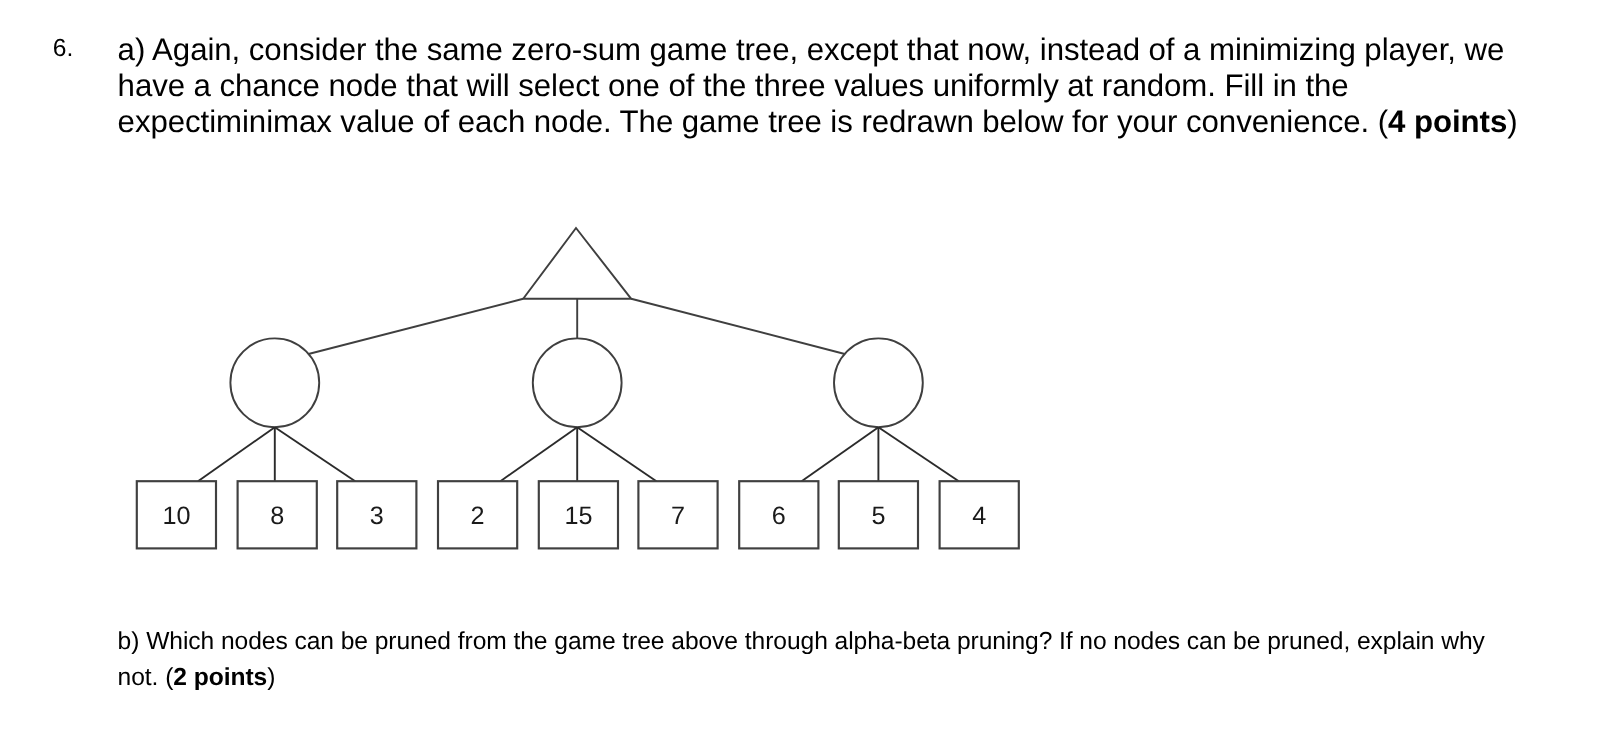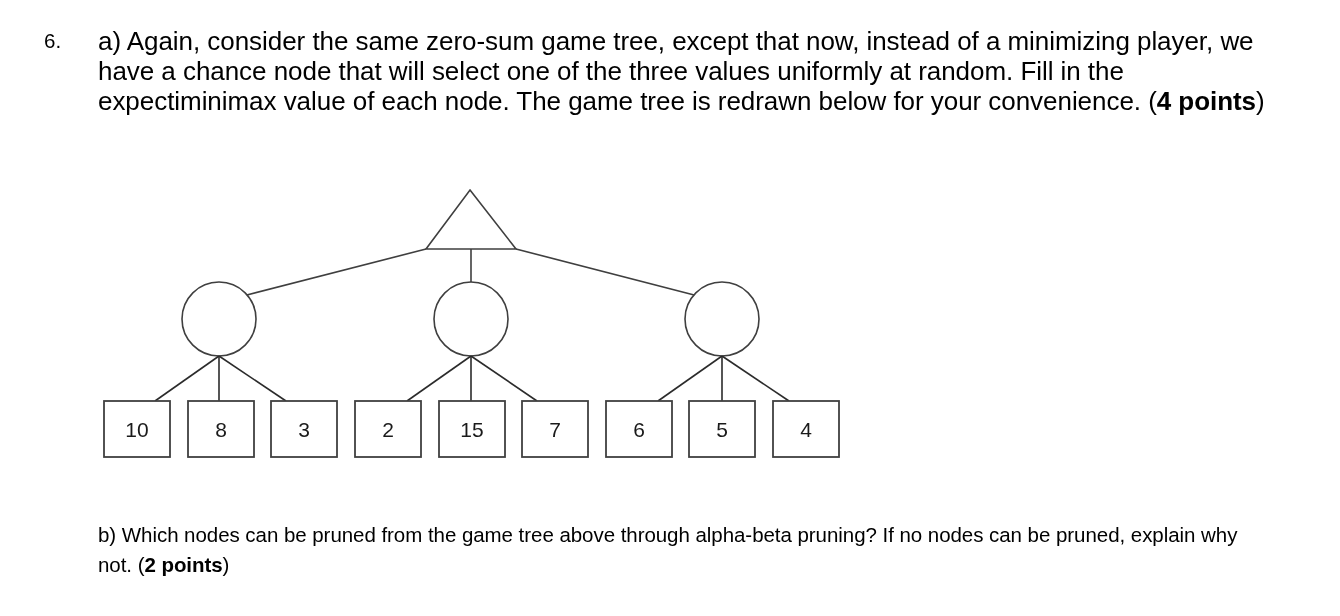--- a/index.html
+++ b/index.html
@@ -39,21 +39,21 @@
     color: #000;
     letter-spacing: -0.05px;
   }
   .q-body .bold {
     font-weight: bold;
   }
 
   
   .tree-figure {
     position: absolute;
-    left: 2px;
+    left: 12px;
     top: 176px;
     width: 880px;
     height: 300px;
     padding-left: 36px;
   }
   .tree-figure svg {
     display: block;
   }
   .leaf-text {
     font-family: "Liberation Sans", sans-serif;

